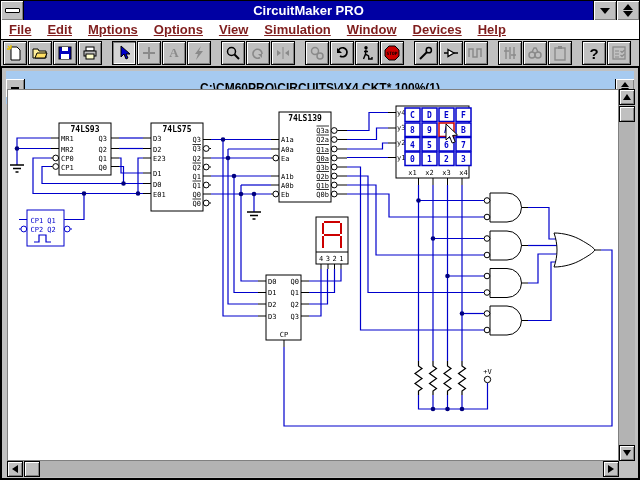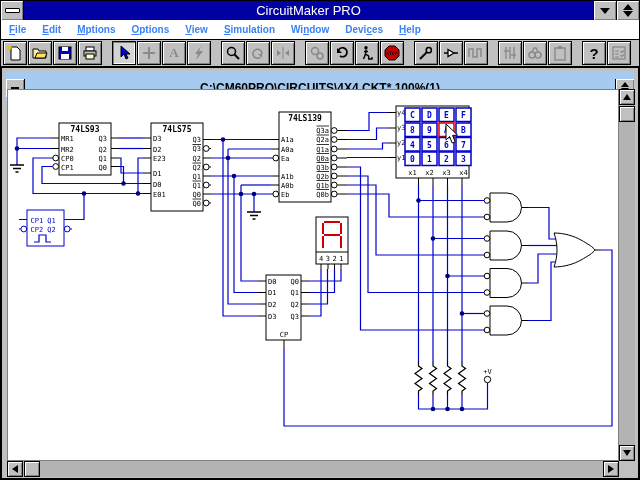--- a/index.html
+++ b/index.html
@@ -2,28 +2,28 @@
 <html><head>
 <meta charset="utf-8">
 <style>
   html,body{margin:0;padding:0;background:#555;}
   #app{position:relative;width:638px;height:478px;background:#c0c0c0;border:1px solid #000;
        font-family:"Liberation Sans",sans-serif;overflow:hidden;}
   
   .titlebar{position:absolute;left:0;top:0;width:638px;height:19px;background:#0000a3;display:flex;align-items:center;}
   .sysbtn{width:22px;height:19px;background:#c0c0c0;border-right:1px solid #000;display:flex;align-items:center;justify-content:center;box-shadow:inset 1px 1px 0 #fff,inset -1px -1px 0 #808080;}
   .sysbtn .dash{width:13px;height:3px;background:#fff;border:1px solid #000;border-radius:1px;}
-  .title-text{flex:1;text-align:center;color:#fff;font-weight:normal;font-size:13px;}
+  .title-text{flex:1;text-align:center;color:#fff;font-weight:bold;font-size:13px;}
   .capbtn{width:22px;height:19px;background:#c0c0c0;border-left:1px solid #000;display:flex;flex-direction:column;align-items:center;justify-content:center;box-shadow:inset 1px 1px 0 #fff,inset -1px -1px 0 #808080;}
   .tri-up{width:0;height:0;border-left:5px solid transparent;border-right:5px solid transparent;border-bottom:6px solid #000;}
   .tri-dn{width:0;height:0;border-left:5px solid transparent;border-right:5px solid transparent;border-top:6px solid #000;}
   .capbtn .tri-up{margin-bottom:1px;}
   
   .menubar{position:absolute;left:0;top:19px;width:638px;height:19px;background:#fff;border-bottom:1px solid #000;display:flex;align-items:center;}
-  .menu-item{font-size:10px;font-weight:bold;color:#3b82f6;padding:0 8px;white-space:nowrap;}
+  .menu-item{font-size:13px;font-weight:bold;color:#7f1d1d;padding:0 8px;white-space:nowrap;text-decoration:underline;}
   .mn-key{text-decoration:underline;}
   
   .toolbar{position:absolute;left:0;top:39px;width:638px;height:27px;background:#c0c0c0;border-bottom:1px solid #000;display:flex;align-items:center;padding-left:2px;box-sizing:border-box;}
   .tbtn{width:24px;height:24px;background:#c0c0c0;border:1px solid #000;box-shadow:inset 1px 1px 0 #fff,inset -1px -1px 0 #808080;display:flex;align-items:center;justify-content:center;margin-right:1px;box-sizing:border-box;}
   .tbtn.pressed{box-shadow:inset 1px 1px 0 #808080,inset -1px -1px 0 #fff;background:#d4d4d4;}
   .tgap{width:9px;}
   .tbtn svg{display:block;}
   .glyphA{font-size:13px;font-weight:bold;color:#8a8a8a;font-family:"Liberation Serif",serif;}
   .glyphQ{font-size:15px;font-weight:bold;color:#000;}
   

